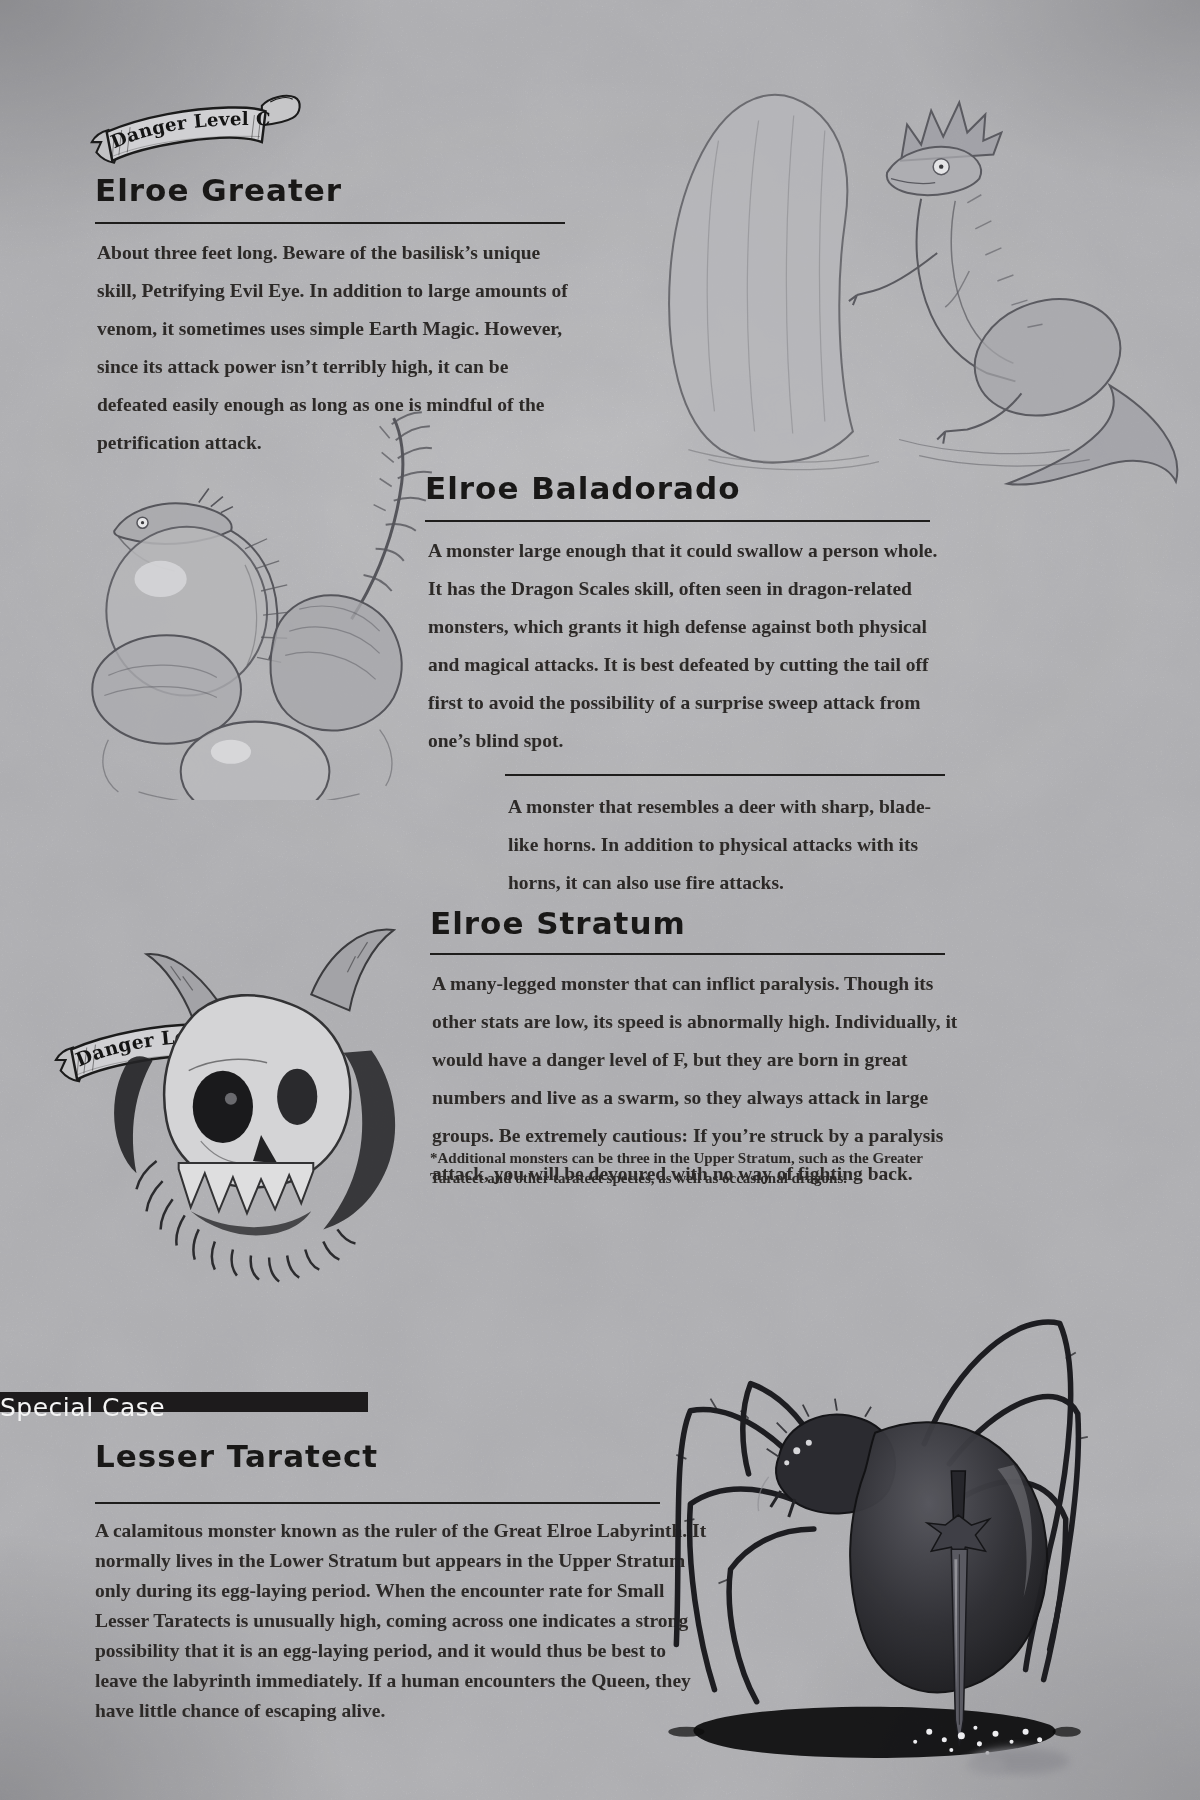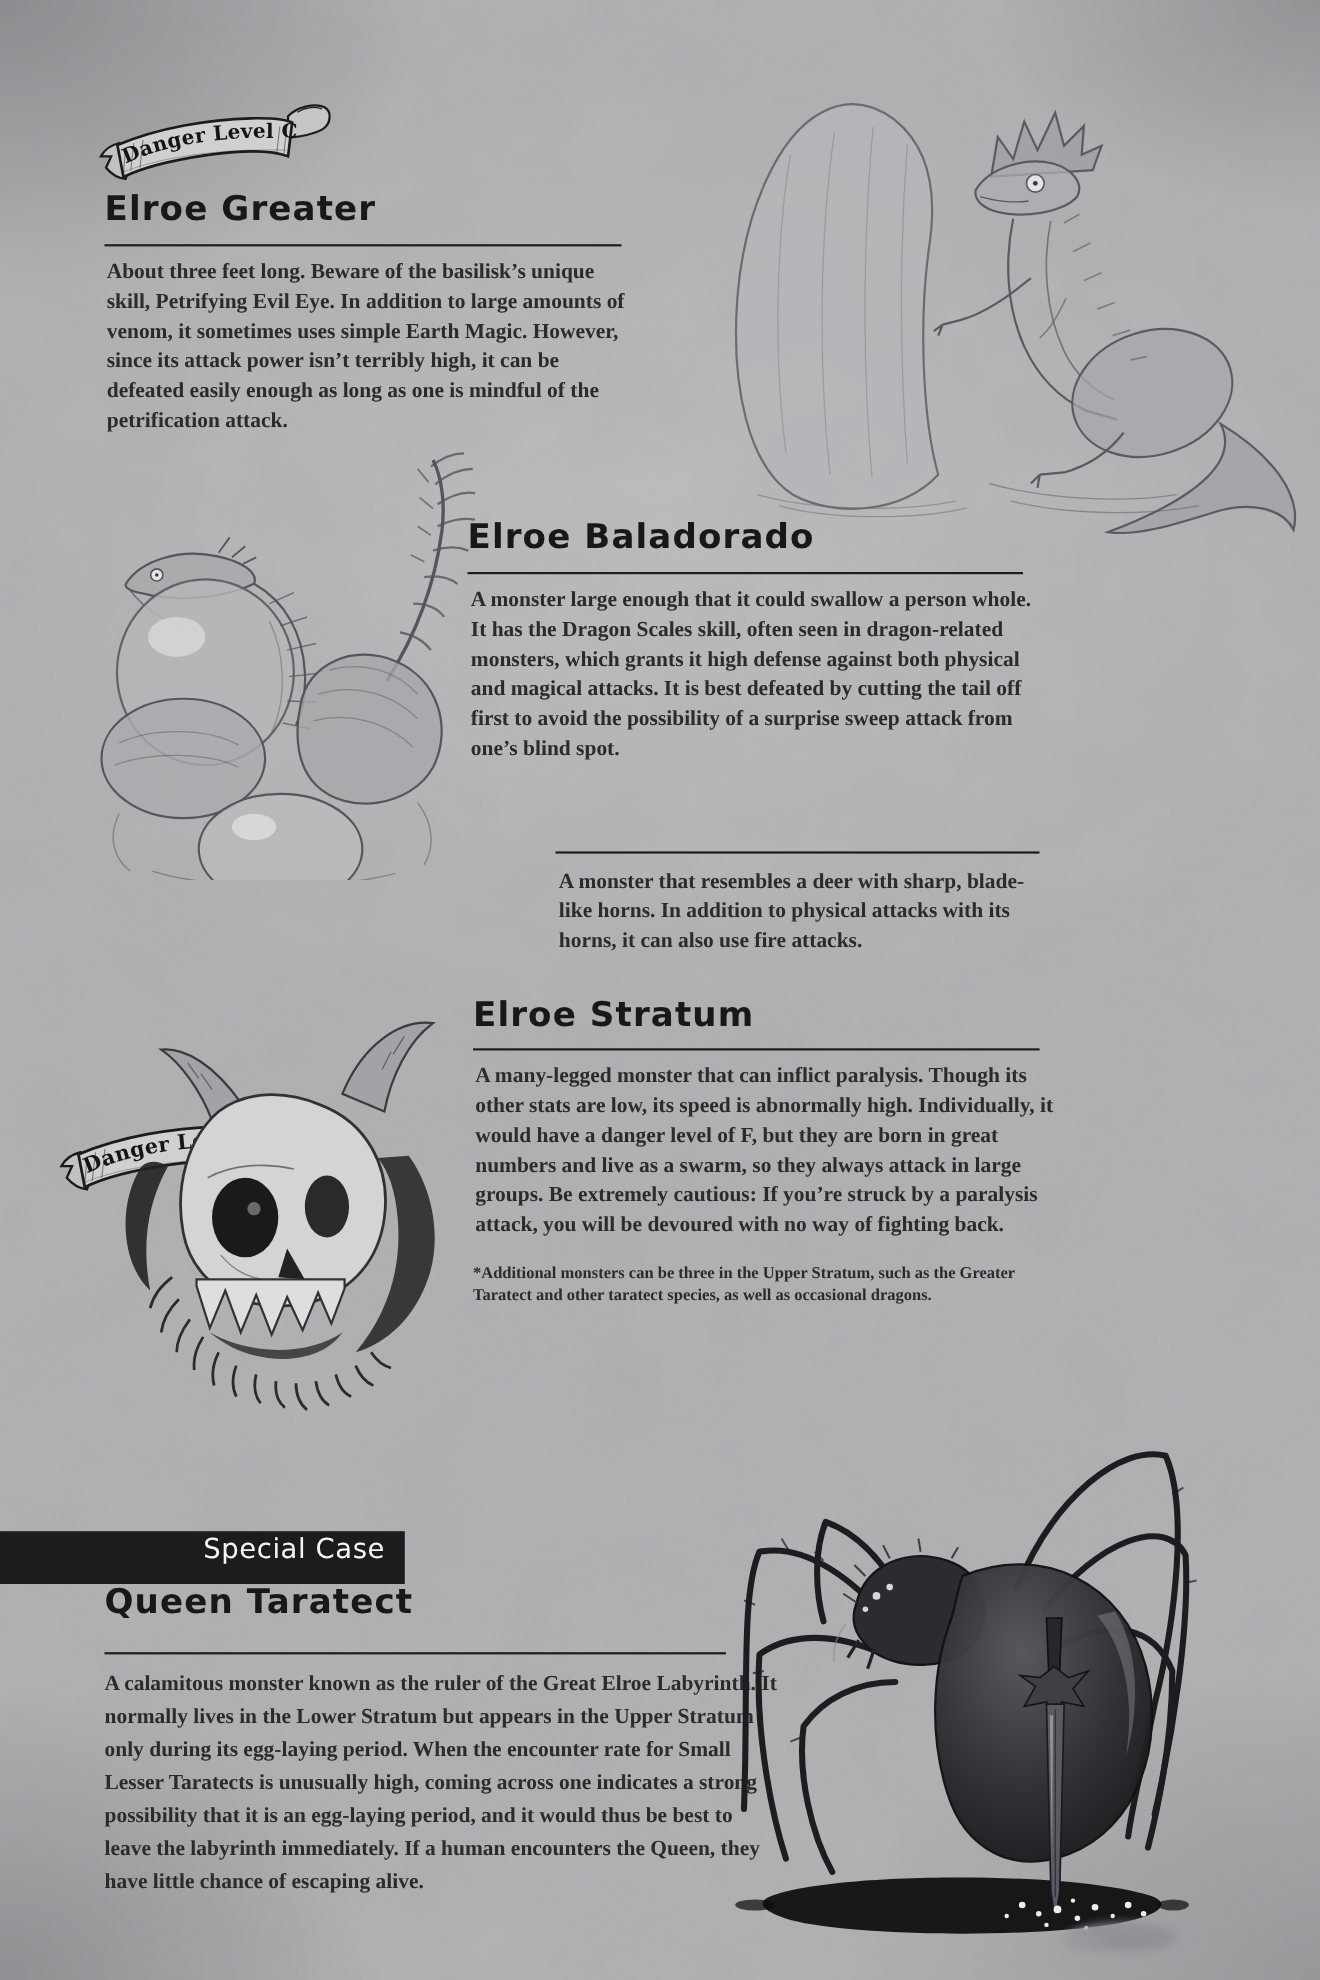--- a/index.html
+++ b/index.html
@@ -16,31 +16,31 @@
   }
   .abs{position:absolute;}
   .grain-svg{position:absolute;left:0;top:0;width:1200px;height:1800px;pointer-events:none;}
   .entry-title{
     font-family:"DejaVu Sans", sans-serif;font-weight:700;color:#191817;
     font-size:31px;letter-spacing:1px;white-space:nowrap;
   }
   .title-rule{border-top:2px solid #1e1d1c;height:0;}
   .body-text{
     font-family:"Liberation Serif", serif;font-weight:700;color:#2d2a28;
-    font-size:19.5px;line-height:27px;text-align:left;
+    font-size:19.5px;line-height:38px;text-align:left;
   }
   .body-text-lg{font-size:19.5px;line-height:30px;}
   .footnote-text{
     font-family:"Liberation Serif", serif;font-weight:700;color:#2d2a28;
     font-size:15px;line-height:20px;
   }
   .special-bar{
-    background:#1d1b1c;color:#f4f4f4;height:48px;line-height:32px;
+    background:#1d1b1c;color:#f4f4f4;height:20px;line-height:32px;
     font-family:"DejaVu Sans", sans-serif;font-size:25px;letter-spacing:0.5px;
-    text-align:right;padding-right:18px;box-sizing:border-box;
+    text-align:left;padding-right:18px;box-sizing:border-box;
   }
   .ribbon-text{font-family:"DejaVu Serif", serif;font-weight:bold;}
   svg{display:block;}
 </style>
 </head>
 <body>
 
 <div class="page">
 
   <svg class="grain-svg" width="1200" height="1800" viewBox="0 0 1200 1800" aria-hidden="true">
@@ -170,21 +170,21 @@
       <path d="M108,252 L108,258 L120,296 L134,262 L148,300 L162,266 L176,302 L190,268 L204,298 L218,264 L230,292 L242,260 L242,252 Z" fill="#dededf" stroke="#323234" stroke-width="2"></path>
       <path d="M120,300 C160,322 210,320 240,300 C220,330 160,334 120,300 Z" fill="#2c2c2e" opacity="0.8"></path>
       <path d="M86,250 Q70,262 66,278 M92,270 Q78,284 76,300 M102,288 Q90,304 90,318 M114,304 Q104,320 106,334 M128,318 Q120,334 124,348 M144,330 Q138,346 144,358 M162,338 Q158,354 166,364 M180,344 Q178,360 188,368 M198,346 Q198,362 208,370 M216,344 Q218,360 228,366 M234,338 Q238,354 248,358 M252,330 Q258,344 268,348 M266,318 Q274,330 284,332" stroke="#2b2b2e" stroke-width="2.5" fill="none"></path>
     </g>
   </svg>
 
   <div class="abs special-bar" style="left:0;top:1392px;width:368px;">
     <span>Special Case</span>
   </div>
 
-  <div class="abs entry-title" style="left:95px;top:1438px;">Queen Taratect</div>
+  <div class="abs entry-title" style="left:95px;top:1438px;">Lesser Taratect</div>
   <div class="abs title-rule" style="left:95px;top:1502px;width:565px;"></div>
   <div class="abs body-text body-text-lg" style="left:95px;top:1516px;width:615px;">A calamitous monster known as the ruler of the Great Elroe Labyrinth. It normally lives in the Lower Stratum but appears in the Upper Stratum only during its egg-laying period. When the encounter rate for Small Lesser Taratects is unusually high, coming across one indicates a strong possibility that it is an egg-laying period, and it would thus be best to leave the labyrinth immediately. If a human encounters the Queen, they have little chance of escaping alive.</div>
 
   <svg class="abs" style="left:628px;top:1218px;" width="462" height="562" viewBox="0 0 460 560">
     <defs>
       <radialGradient id="abg" cx="40%" cy="30%" r="85%">
         <stop offset="0" stop-color="#55555c"></stop>
         <stop offset="0.55" stop-color="#2d2d32"></stop>
         <stop offset="1" stop-color="#141416"></stop>
       </radialGradient>

